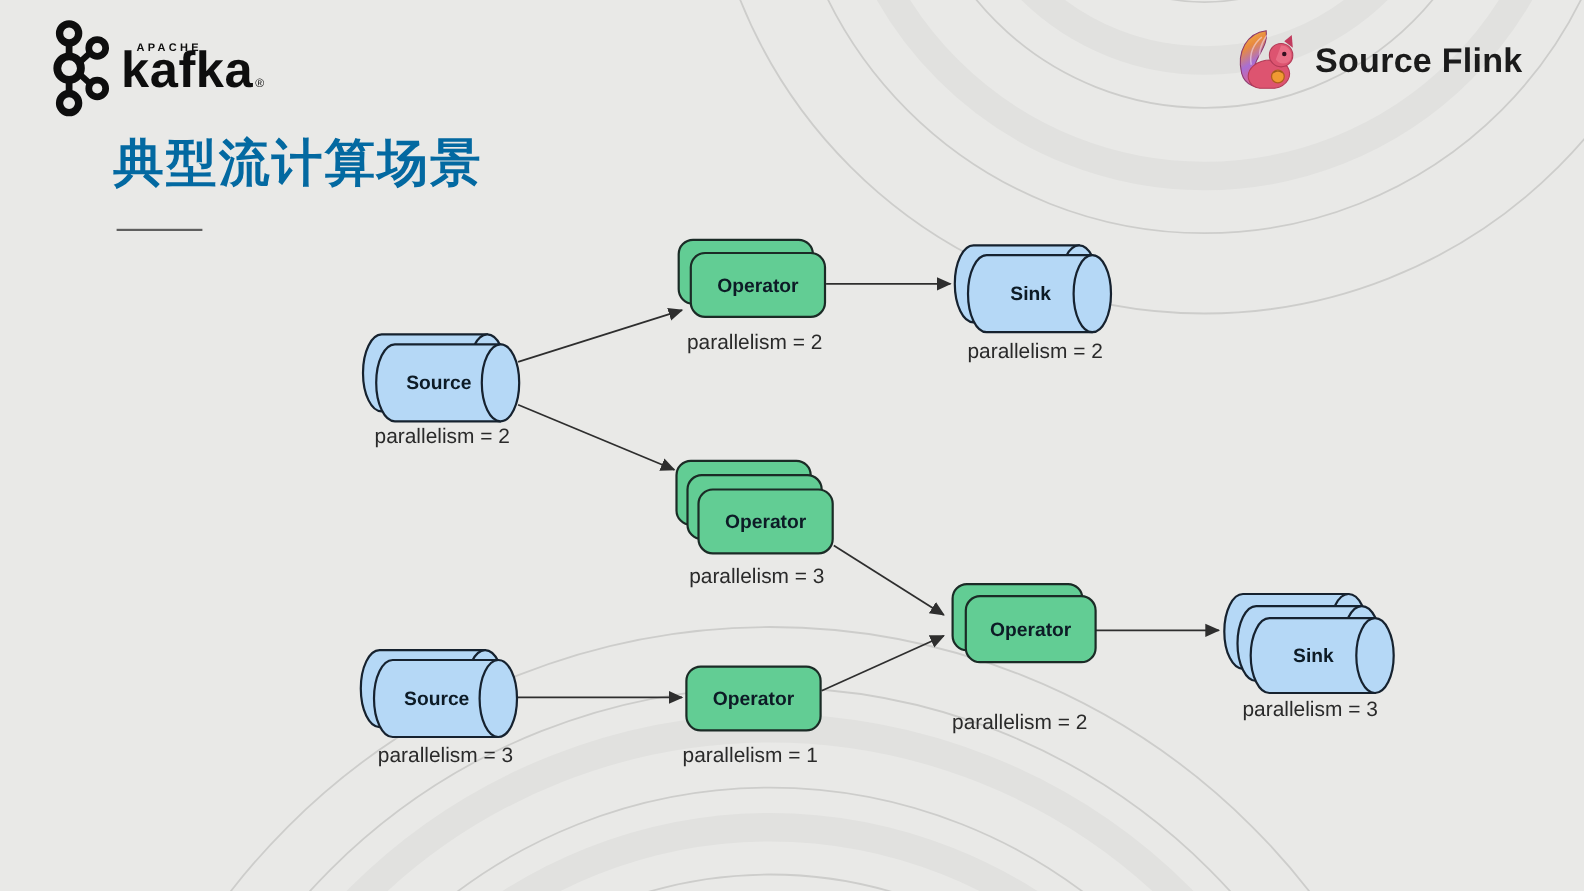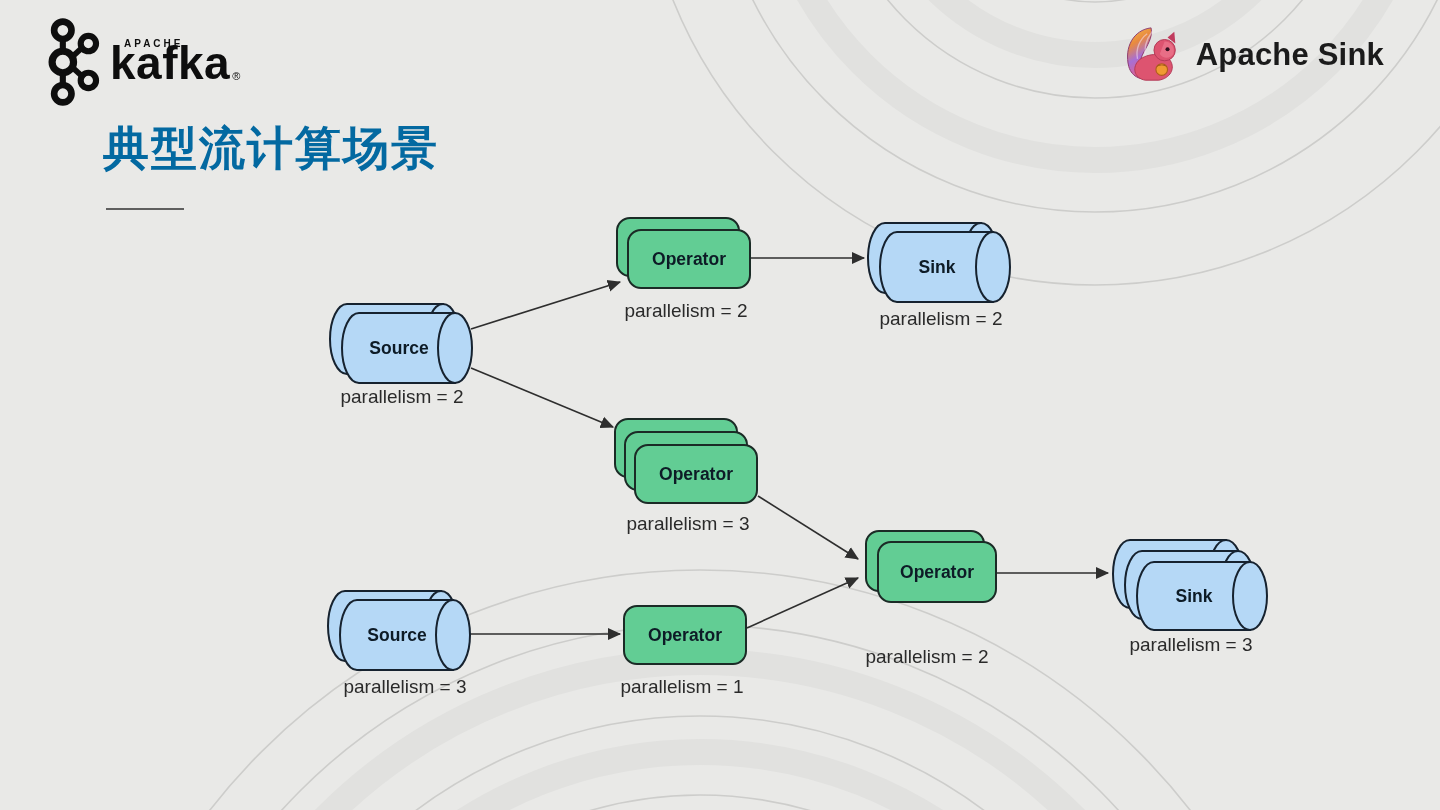--- a/index.html
+++ b/index.html
@@ -98,21 +98,21 @@
       <path d="M30,4 C12,6 2,24 7,44 C10,55 22,60 30,54 C21,49 17,40 21,32 C26,22 32,14 30,4 Z" fill="url(#tailGrad)" stroke="#8c3a6e" stroke-width="1"></path>
       <path d="M26,10 C18,16 14,26 16,36 M31,8 C25,16 22,26 25,36" stroke="#f6e0f0" stroke-width="1.4" fill="none" opacity="0.55"></path>
       <path d="M24,58 C12,56 10,44 18,37 C26,30 44,29 50,38 C55,46 50,56 38,58 Z" fill="#dd5470" stroke="#b23a56" stroke-width="1"></path>
       <path d="M47,14 L54,8 L55,20 Z" fill="#c13b5e"></path>
       <circle cx="44" cy="27" r="11" fill="#dd5470" stroke="#b23a56" stroke-width="1"></circle>
       <path d="M44,18 C51,18 55,24 53,31 C50,36 42,36 39,31 Z" fill="#ea7389" opacity="0.85"></path>
       <circle cx="47" cy="26" r="2.1" fill="#33101f"></circle>
       <circle cx="41" cy="47" r="6" fill="#f09a32" stroke="#b05e1e" stroke-width="1.2"></circle>
       <path d="M35.5,45 A6.5 5 0 0 1 46.5,45 L44,42 L38,42 Z" fill="#8a4a16"></path>
     </svg>
-    <span class="flink-word">Apache Sink</span>
+    <span class="flink-word">Source Flink</span>
   </div>
 
   <h1 class="page-title">典型流计算场景</h1>
   <div class="title-underline"></div>
 
   <svg class="diagram-svg" viewBox="0 0 1440 810">
     <defs>
       <marker id="arrow" viewBox="0 0 10 10" refX="8.5" refY="5" markerWidth="9" markerHeight="9" orient="auto-start-reverse">
         <path d="M0,0.8 L9.3,5 L0,9.2 Z" fill="#2e2e2e"></path>
       </marker>

